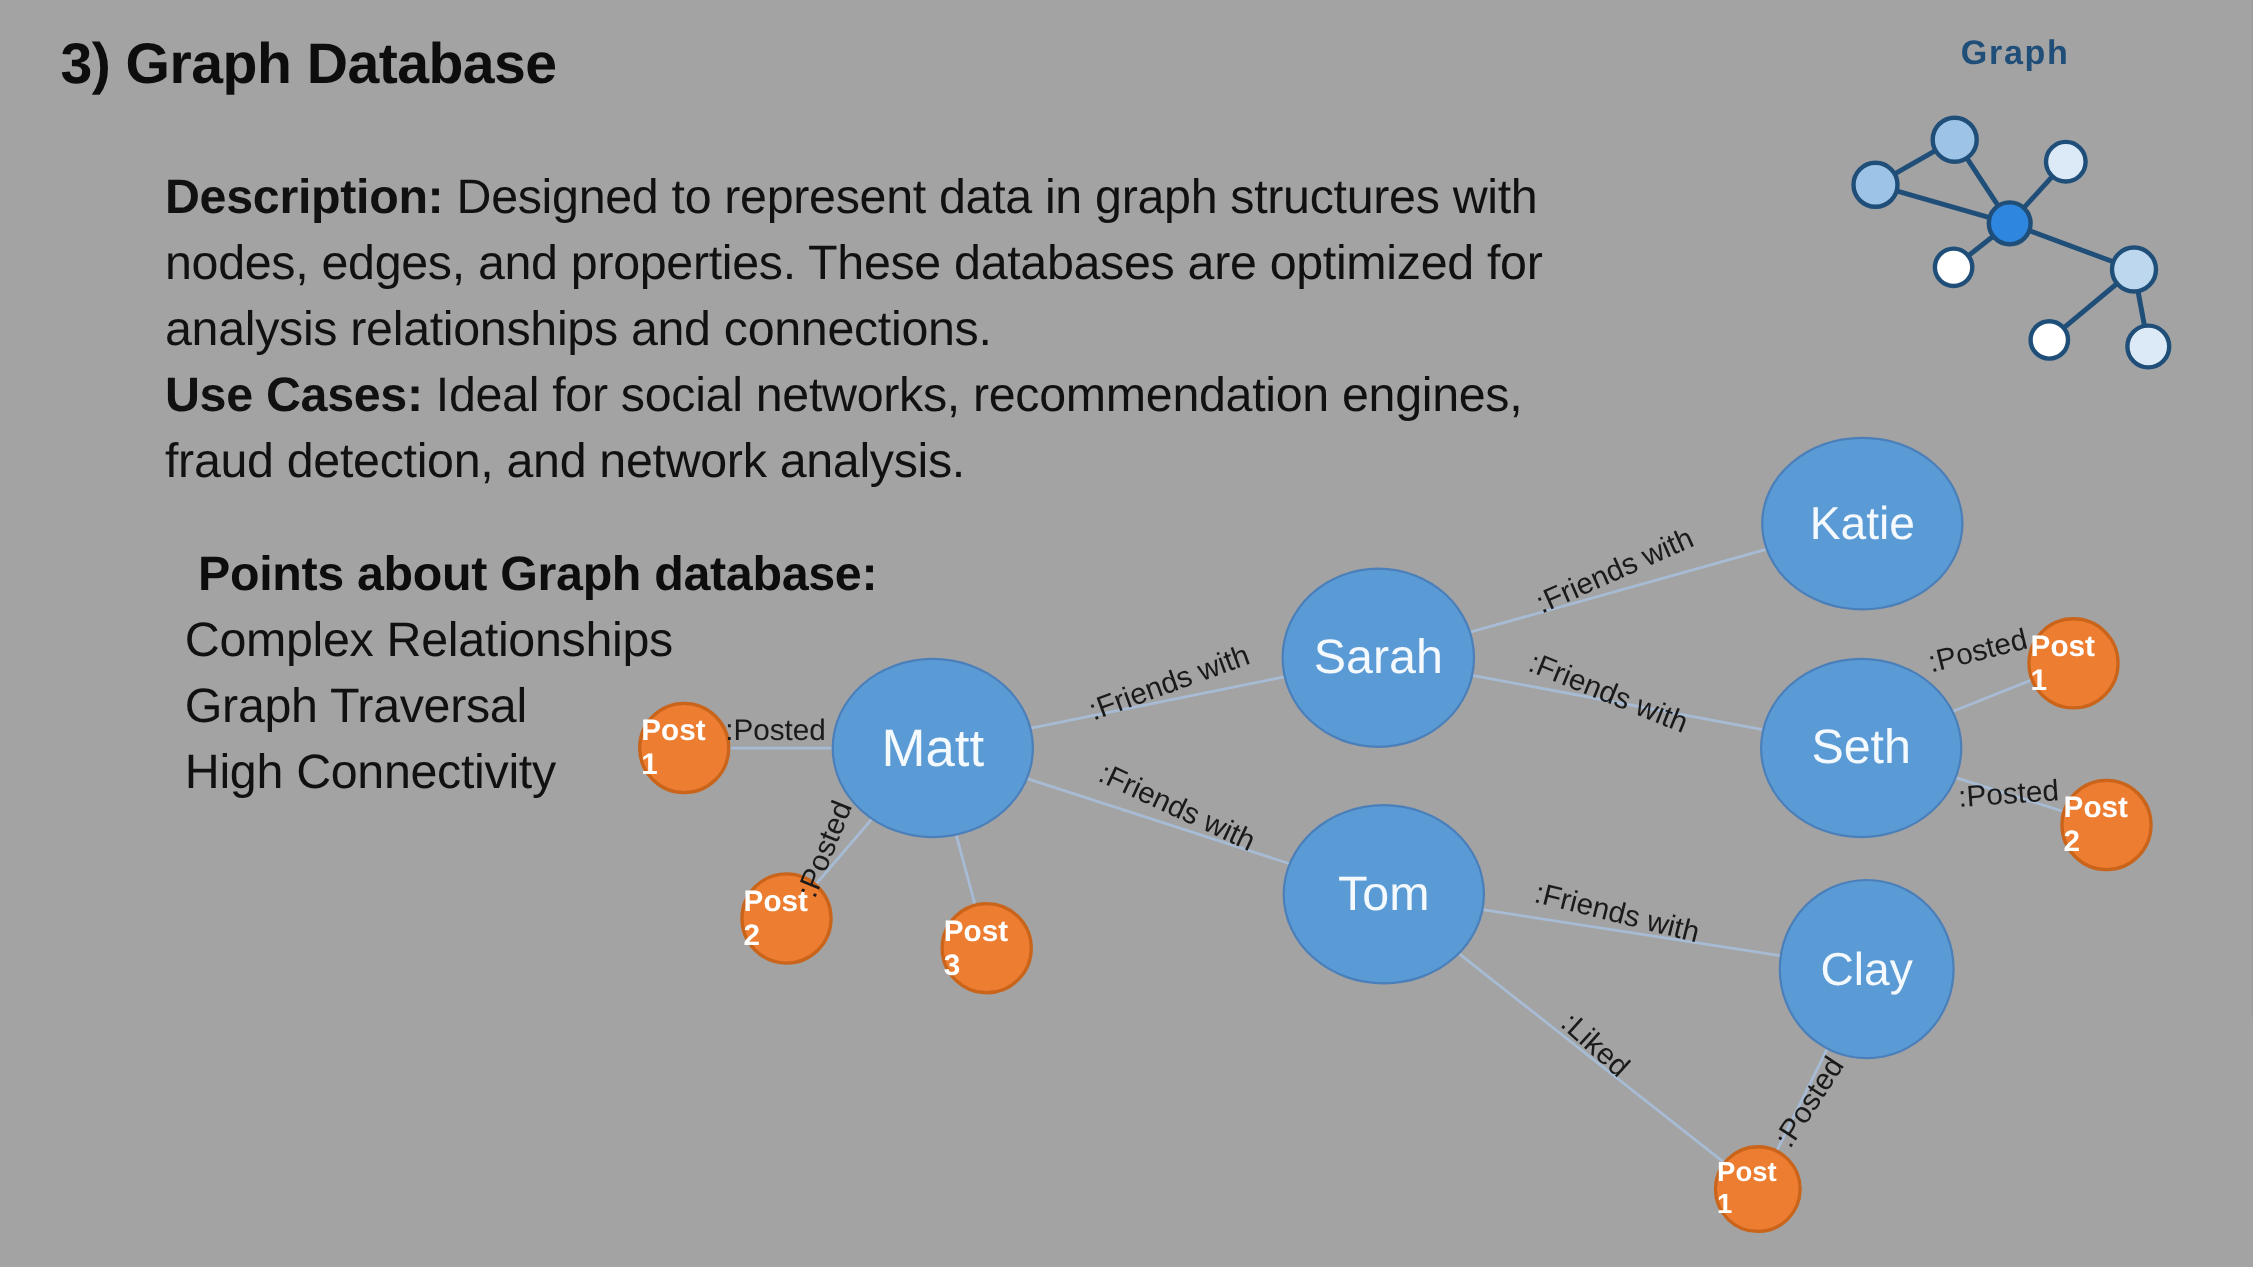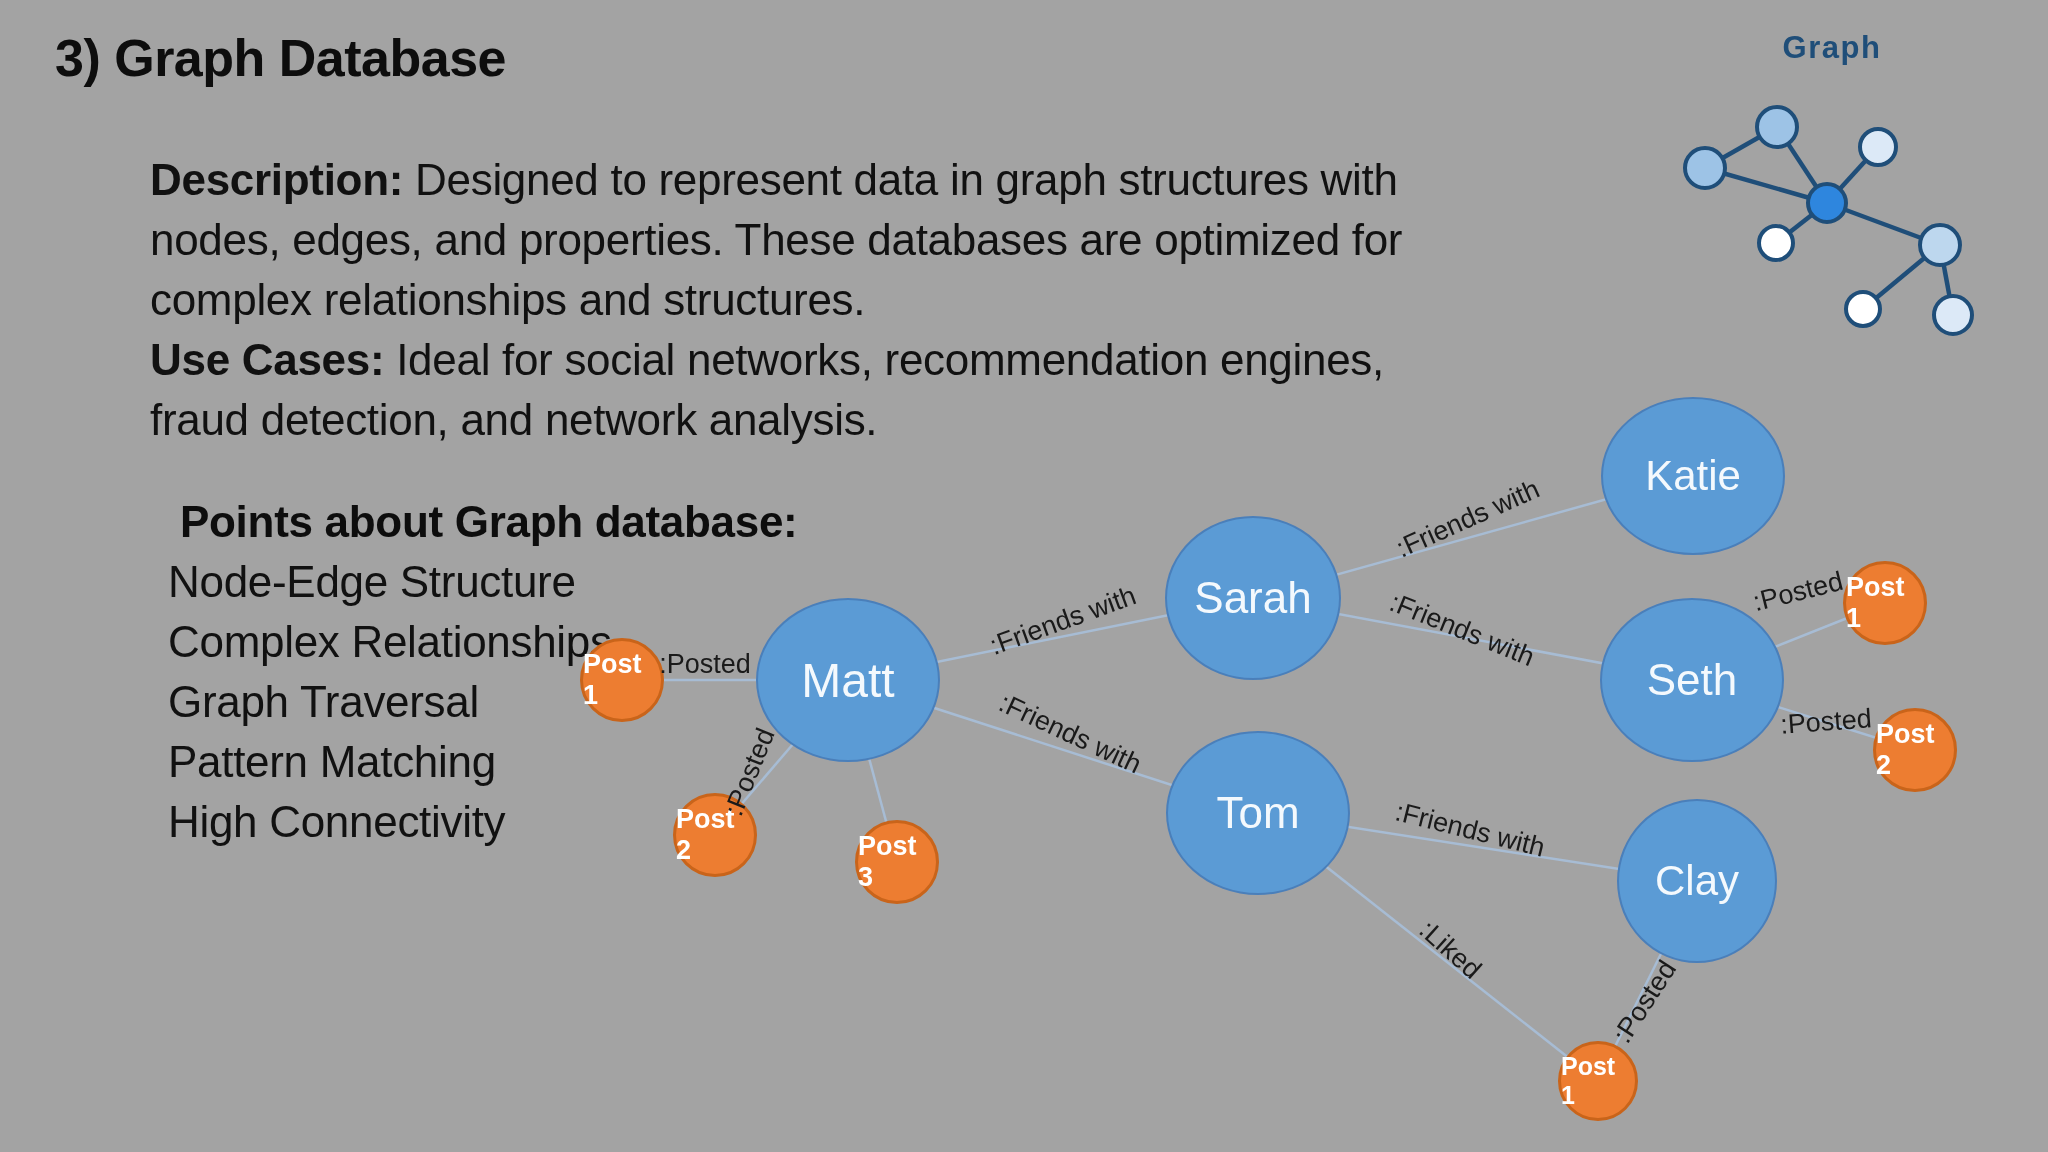--- a/index.html
+++ b/index.html
@@ -45,31 +45,29 @@
 </head>
 <body>
 
 <div id="slide">
 
   <h1 class="title" style="margin:0;">3) Graph Database</h1>
 
   <div class="bodyblock">
     <div class="bodyline"><span class="b">Description:</span><span> Designed to represent data in graph structures with</span></div>
     <div class="bodyline">nodes, edges, and properties. These databases are optimized for</div>
-    <div class="bodyline">complex relationships and structures.</div>
+    <div class="bodyline">analysis relationships and connections.</div>
     <div class="bodyline"><span class="b">Use Cases:</span><span> Ideal for social networks, recommendation engines,</span></div>
     <div class="bodyline">fraud detection, and network analysis.</div>
   </div>
 
   <div class="pointsblock">
     <div class="heading">Points about Graph database:</div>
-    <div class="item">Node-Edge Structure</div>
     <div class="item">Complex Relationships</div>
     <div class="item">Graph Traversal</div>
-    <div class="item">Pattern Matching</div>
     <div class="item">High Connectivity</div>
   </div>
 
   <svg id="edge-layer" width="2048" height="1152" viewBox="0 0 2048 1152">
     <g stroke="#a7bcd4" stroke-width="2.5">
       <line x1="622" y1="680" x2="848" y2="680"></line>
       <line x1="848" y1="680" x2="715" y2="835"></line>
       <line x1="848" y1="680" x2="897" y2="862"></line>
       <line x1="848" y1="680" x2="1253" y2="598"></line>
       <line x1="848" y1="680" x2="1258" y2="813"></line>

